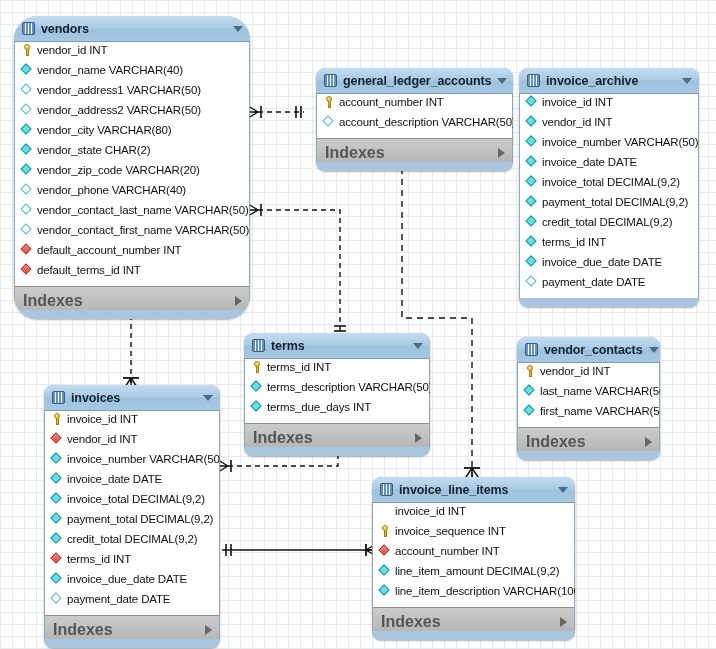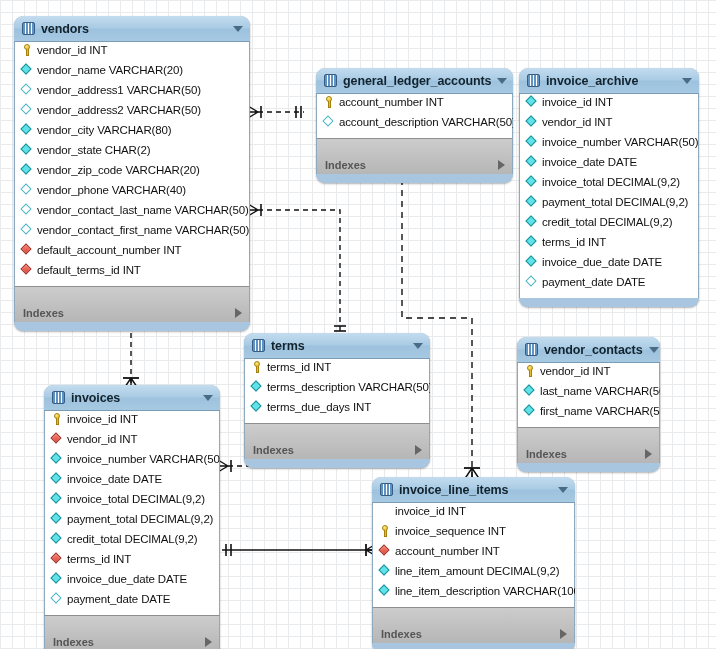--- a/index.html
+++ b/index.html
@@ -95,25 +95,25 @@
     box-sizing:border-box;
   }
   .ico.dia.filled-cyan::before{background:#5ee3e8;border:1px solid #1f8e9b;}
   .ico.dia.hollow-cyan::before{background:#ffffff;border:1px solid #49b7c4;}
   .ico.dia.filled-red::before{background:linear-gradient(135deg,#f6897c,#de4434);border:1px solid #9c2b20;}
   .ico.none{background:transparent;}
 
   .tbl-indexes{
     height:19px;
     display:flex;align-items:center;
-    padding:16px 7px 0 8px;
+    padding:4px 7px 0 8px;
     background:linear-gradient(to bottom,#cccccc,#b6b6b6);
     border-top:1px solid #8f8f8f;
     border-left:1px solid #8da9bf;border-right:1px solid #8da9bf;
-    font-size:11px;font-weight:bold;color:#555555;
+    font-size:16px;font-weight:bold;color:#555555;
   }
   .tbl-indexes .lbl{flex:1 1 auto;}
   .idx-caret{
     width:0;height:0;
     border-top:5px solid transparent;border-bottom:5px solid transparent;
     border-left:7px solid #666666;
   }
   .tbl-foot{
     height:9px;
     background:#a8c6df;
@@ -173,34 +173,34 @@
     <g>
       <polyline points="402,157 402,318 472,318 472,477" stroke="#111" stroke-width="1.4" fill="none" stroke-dasharray="6,5"></polyline>
       <line x1="396" y1="162" x2="408" y2="162" stroke="#111" stroke-width="1.6"></line>
       <line x1="396" y1="167" x2="408" y2="167" stroke="#111" stroke-width="1.6"></line>
       <line x1="464" y1="468" x2="480" y2="468" stroke="#111" stroke-width="1.8"></line>
       <path d="M 472 468 L 464 480 M 472 468 L 472 480 M 472 468 L 480 480" stroke="#111" stroke-width="1.4" fill="none"></path>
     </g>
   </svg>
 
   <div id="tables-layer">
-      <div class="tbl" style="left: 14px; top: 16px; width: 236px;">
+      <div class="tbl" style="left: 14px; top: 16px; width: 236px; border-radius: 24px;">
         <div class="tbl-head">
           <span class="tbl-icon"></span>
           <span class="tbl-name">vendors</span>
           <span class="tbl-caret"></span>
         </div>
         <div class="tbl-body">
           <div class="col">
             <span class="ico key"></span>
             <span class="col-label">vendor_id INT</span>
           </div>
           <div class="col">
             <span class="ico dia filled-cyan"></span>
-            <span class="col-label">vendor_name VARCHAR(20)</span>
+            <span class="col-label">vendor_name VARCHAR(40)</span>
           </div>
           <div class="col">
             <span class="ico dia hollow-cyan"></span>
             <span class="col-label">vendor_address1 VARCHAR(50)</span>
           </div>
           <div class="col">
             <span class="ico dia hollow-cyan"></span>
             <span class="col-label">vendor_address2 VARCHAR(50)</span>
           </div>
           <div class="col">

